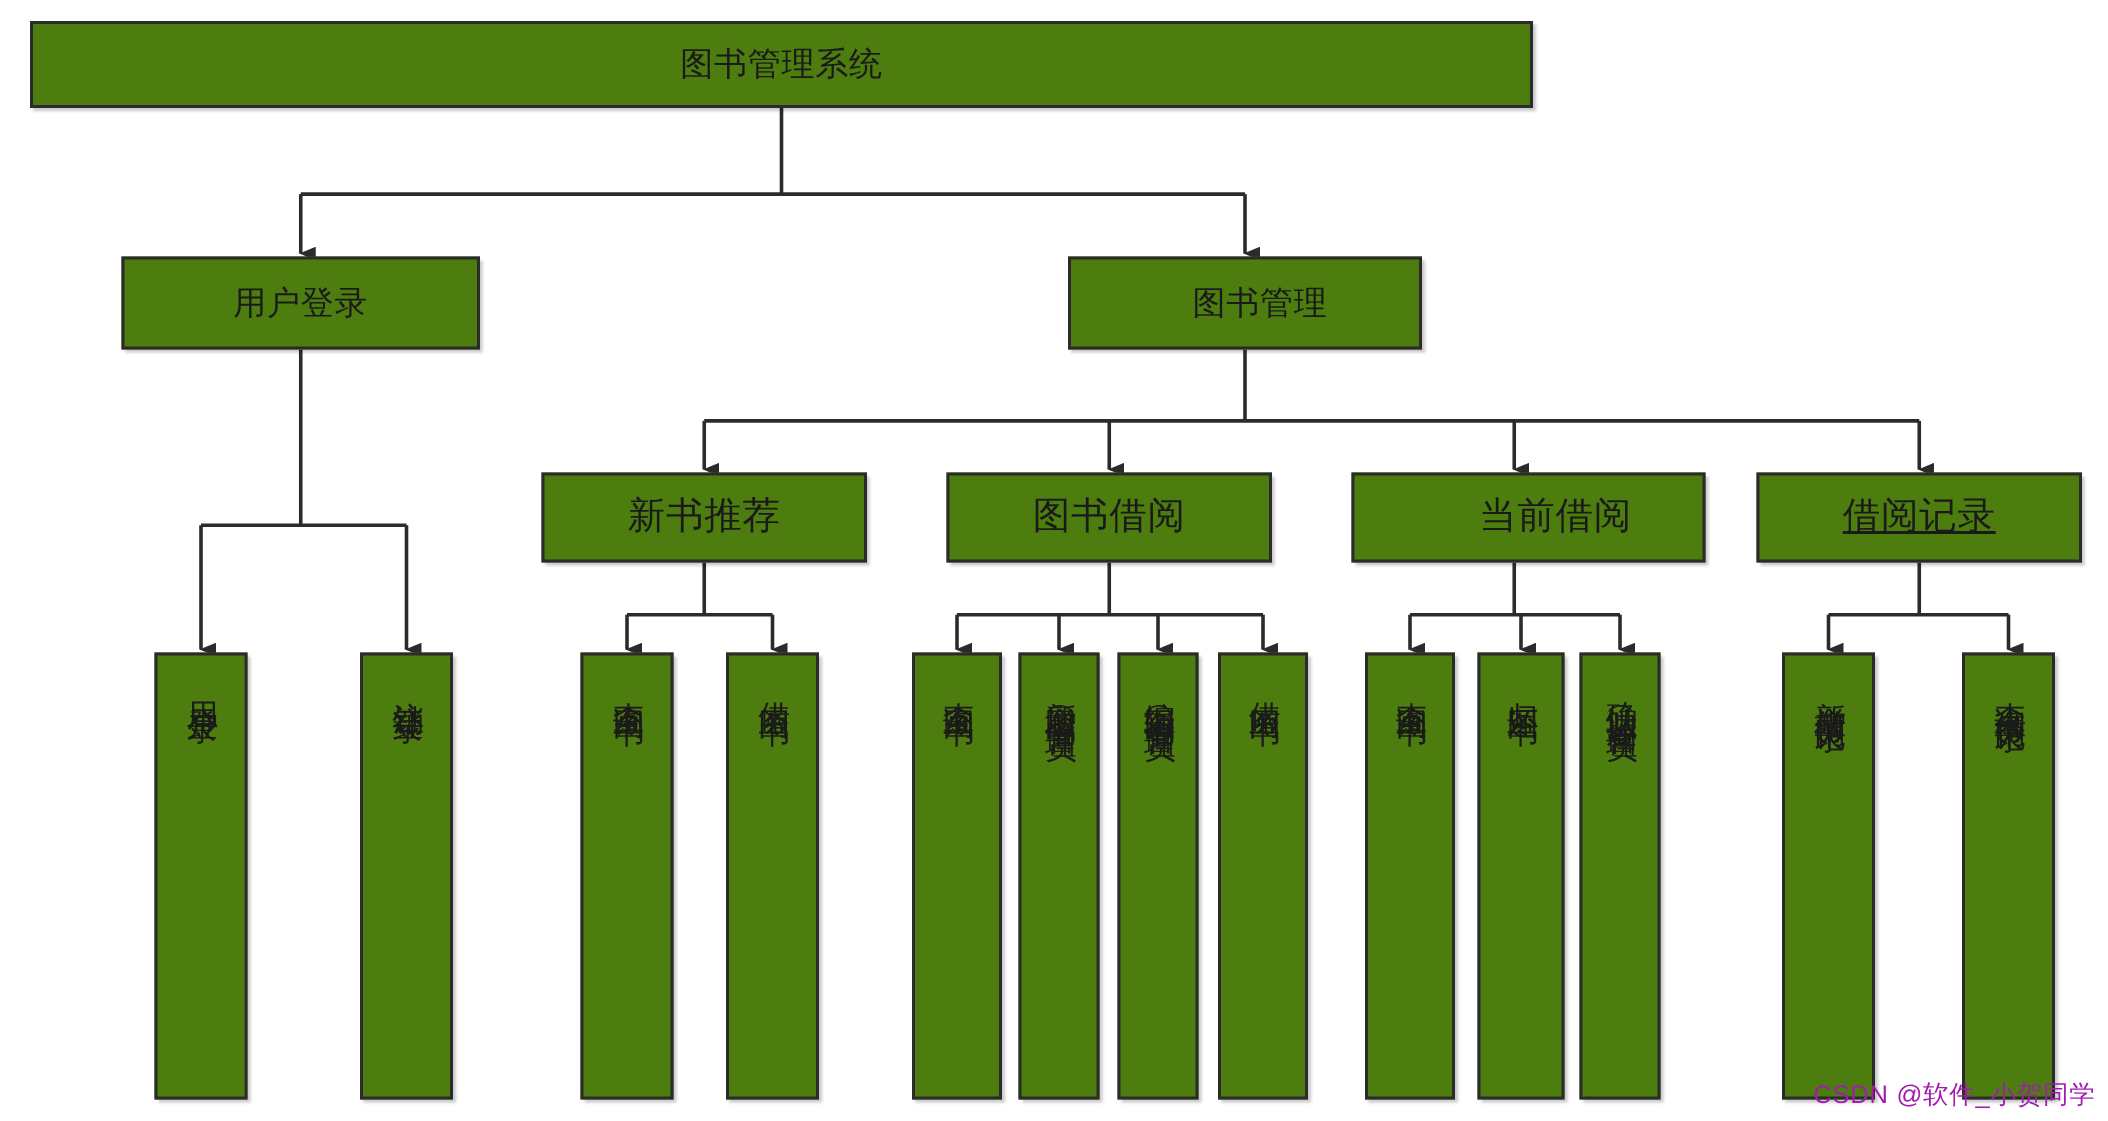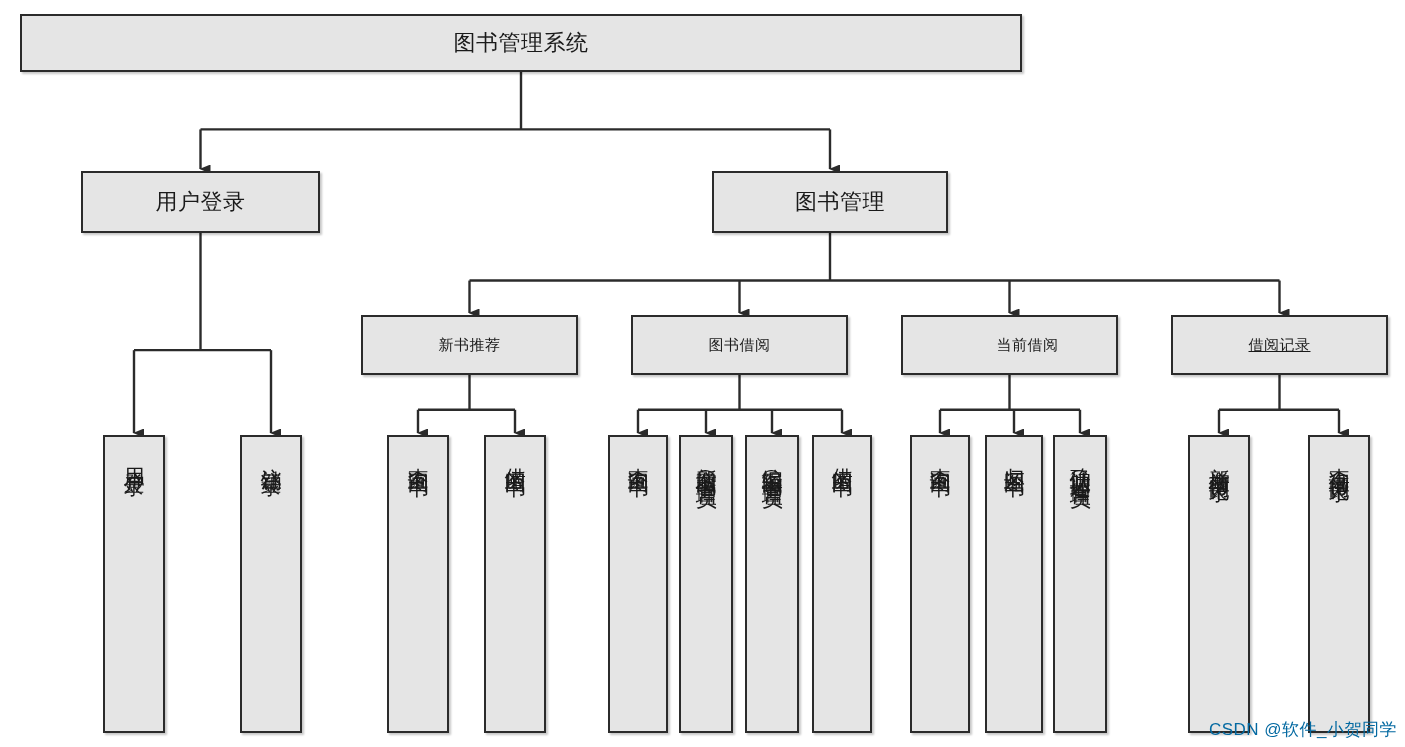--- a/index.html
+++ b/index.html
@@ -21,30 +21,30 @@
     position: absolute;
     left: 0;
     top: 0;
     width: 1405px;
     height: 747px;
     pointer-events: none;
   }
   .node {
     position: absolute;
     box-sizing: border-box;
-    background: #e5e5e5;
+    background: #4d7c0f;
     border: 2px solid #2b2b2b;
     box-shadow: 2px 2px 2px rgba(0,0,0,0.22);
     display: flex;
     align-items: center;
     justify-content: center;
     color: #1a1a1a;
   }
   .node-label {
-    font-size: 15px;
+    font-size: 25px;
     line-height: 1.18;
     letter-spacing: 0.5px;
     white-space: nowrap;
     text-align: center;
   }
   .node.vertical {
     align-items: flex-start;
     padding-top: 14px;
   }
   .node.vertical .node-label {
@@ -54,21 +54,21 @@
     line-height: 1.35;
     letter-spacing: 3px;
     white-space: nowrap;
   }
   .node.lvl1 .node-label { font-size: 22px; }
   .watermark {
     position: absolute;
     right: 8px;
     bottom: 6px;
     font-size: 17px;
-    color: #0369a1;
+    color: #a21caf;
     white-space: nowrap;
     letter-spacing: 0.5px;
   }
 </style>
 </head>
 <body>
 
 <div id="diagram-root">
 
   <svg class="edges" viewBox="0 0 1405 747">
@@ -124,21 +124,21 @@
   <div class="node lvl1" style="left: 712px; top: 171px; width: 236px; height: 62px; padding-left: 20px;">
     <span class="node-label">图书管理</span>
   </div>
 
   <div class="node" style="left: 361px; top: 315px; width: 217px; height: 60px;">
     <span class="node-label">新书推荐</span>
   </div>
   <div class="node" style="left: 631px; top: 315px; width: 217px; height: 60px;">
     <span class="node-label">图书借阅</span>
   </div>
-  <div class="node" style="left: 901px; top: 315px; width: 217px; height: 60px; padding-left: 36px;">
+  <div class="node" style="left: 901px; top: 315px; width: 236px; height: 60px; padding-left: 36px;">
     <span class="node-label">当前借阅</span>
   </div>
   <div class="node" style="left: 1171px; top: 315px; width: 217px; height: 60px; text-decoration: underline;">
     <span class="node-label">借阅记录</span>
   </div>
 
   <div class="node vertical" style="left: 103px; top: 435px; width: 62px; height: 298px;">
     <span class="node-label">用户登录</span>
   </div>
   <div class="node vertical" style="left: 240px; top: 435px; width: 62px; height: 298px;">

